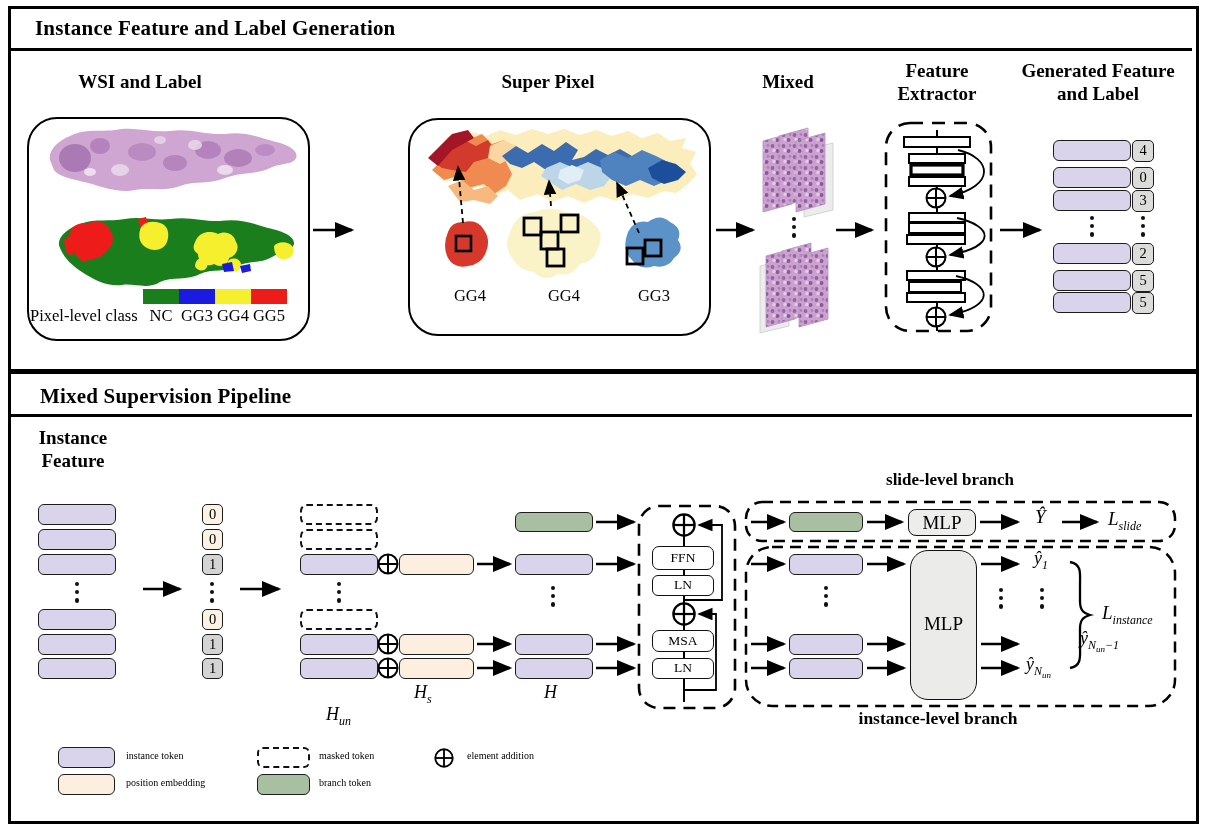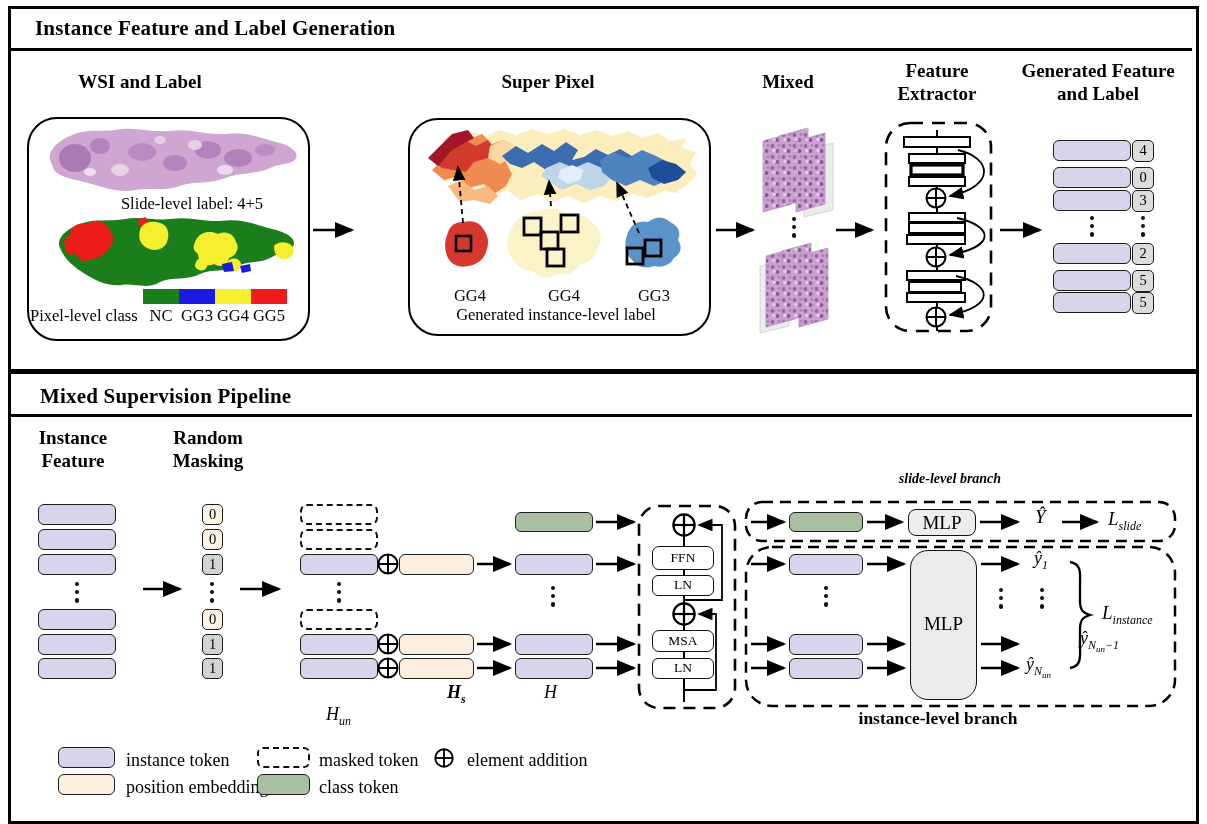--- a/index.html
+++ b/index.html
@@ -23,21 +23,21 @@
   .chip.m1{background:#d4d4d4;}
   .vdots{position:absolute;display:flex;flex-direction:column;gap:4px;align-items:center;}
   .vdots i{width:4.2px;height:4.2px;background:#111;border-radius:50%;display:block;}
   .tfblock{position:absolute;border:1.8px solid #111;border-radius:7px;background:#fff;
            font-size:13.5px;text-align:center;box-sizing:border-box;}
   .mlp{position:absolute;border:1.8px solid #111;background:#ededeb;text-align:center;
        box-sizing:border-box;font-size:19px;}
   .math{position:absolute;font-style:italic;font-size:18px;white-space:nowrap;}
   .math sub{font-size:12px;font-style:italic;}
   .math sub sub{font-size:9px;}
-  .leg{position:absolute;font-size:18px;}
+  .leg{position:absolute;font-size:10px;}
   .swatch{position:absolute;border:1.8px solid #1c1c1c;border-radius:6px;box-sizing:border-box;}
   svg{display:block;}
   #gfx{position:absolute;left:0;top:0;pointer-events:none;}
   .bar4{position:absolute;display:flex;}
   .bar4 b{display:block;height:100%;}
 </style>
 </head>
 <body>
 
 <div id="stage">
@@ -237,38 +237,36 @@
     <span>Extractor</span>
   </div>
   <div class="hdr" style="left:1018px;top:59px;width:160px;">
     <span>Generated Feature</span><br>
     <span>and Label</span>
   </div>
 
   <div class="rbox" style="left:27px;top:117px;width:279px;height:220px;background:transparent;"></div>
   <div class="rbox" style="left:408px;top:118px;width:299px;height:214px;background:transparent;"></div>
 
-  <div class="cap" style="left:92px;top:194px;width:200px;">Slide-level label: 4+5</div>
 
   <div class="bar4" style="left:143px;top:289px;width:144px;height:15px;">
     <b style="width:36px;background:#1b7e1d;"></b>
     <b style="width:36px;background:#1a1ae0;"></b>
     <b style="width:36px;background:#f6ef2e;"></b>
     <b style="width:36px;background:#ee1b1b;"></b>
   </div>
   <div class="cap" style="left:30px;top:306px;width:132px;text-align:left;">Pixel-level class</div>
   <div class="cap" style="left:141px;top:306px;width:40px;">NC</div>
   <div class="cap" style="left:177px;top:306px;width:40px;">GG3</div>
   <div class="cap" style="left:213px;top:306px;width:40px;">GG4</div>
   <div class="cap" style="left:249px;top:306px;width:40px;">GG5</div>
 
   <div class="cap" style="left:440px;top:286px;width:60px;">GG4</div>
   <div class="cap" style="left:534px;top:286px;width:60px;">GG4</div>
   <div class="cap" style="left:624px;top:286px;width:60px;">GG3</div>
-  <div class="cap" style="left:436px;top:305px;width:240px;">Generated instance-level label</div>
 
   <div class="vdots" style="left:792px;top:217px;">
       <i></i>
       <i></i>
       <i></i>
     </div>
 
   <div class="tok purple" style="left:1053px;top:140px;width:78px;height:21px;"></div>
   <div class="tok purple" style="left:1053px;top:167px;width:78px;height:21px;"></div>
   <div class="tok purple" style="left:1053px;top:190px;width:78px;height:21px;"></div>
@@ -289,24 +287,20 @@
   <div class="vdots" style="left:1141px;top:216px;">
       <i></i>
       <i></i>
       <i></i>
     </div>
 
   <div class="hdr" style="left:23px;top:426px;width:100px;">
     <span>Instance</span><br>
     <span>Feature</span>
   </div>
-  <div class="hdr" style="left:158px;top:426px;width:100px;">
-    <span>Random</span><br>
-    <span>Masking</span>
-  </div>
 
   <div class="tok purple" style="left:38px;top:504px;width:78px;height:21px;"></div>
   <div class="tok purple" style="left:38px;top:529px;width:78px;height:21px;"></div>
   <div class="tok purple" style="left:38px;top:554px;width:78px;height:21px;"></div>
   <div class="tok purple" style="left:38px;top:609px;width:78px;height:21px;"></div>
   <div class="tok purple" style="left:38px;top:634px;width:78px;height:21px;"></div>
   <div class="tok purple" style="left:38px;top:658px;width:78px;height:21px;"></div>
   <div class="vdots" style="left:75px;top:582px;">
       <i></i>
       <i></i>
@@ -345,29 +339,29 @@
   <div class="tok purple" style="left:515px;top:554px;width:78px;height:21px;"></div>
   <div class="tok purple" style="left:515px;top:634px;width:78px;height:21px;"></div>
   <div class="tok purple" style="left:515px;top:658px;width:78px;height:21px;"></div>
   <div class="vdots" style="left:551px;top:586px;">
       <i></i>
       <i></i>
       <i></i>
     </div>
 
   <div class="math" style="left:326px;top:704px;"><span>H</span><sub>un</sub></div>
-  <div class="math" style="left:447px;top:682px;font-weight:bold;"><span>H</span><sub>s</sub></div>
+  <div class="math" style="left:414px;top:682px;"><span>H</span><sub>s</sub></div>
   <div class="math" style="left:544px;top:682px;">H</div>
 
   <div class="tfblock" style="left:652px;top:546px;width:62px;height:24px;line-height:21px;">FFN</div>
   <div class="tfblock" style="left:652px;top:575px;width:62px;height:21px;line-height:18px;border-radius:6px;">LN</div>
   <div class="tfblock" style="left:652px;top:630px;width:62px;height:22px;line-height:20px;">MSA</div>
   <div class="tfblock" style="left:652px;top:658px;width:62px;height:21px;line-height:18px;border-radius:6px;">LN</div>
 
-  <div class="hdr" style="left:850px;top:470px;width:200px;font-size:14px;font-style:italic;">slide-level branch</div>
+  <div class="hdr" style="left:850px;top:470px;width:200px;font-size:17px;">slide-level branch</div>
   <div class="tok green" style="left:789px;top:512px;width:74px;height:20px;"></div>
   <div class="mlp" style="left:908px;top:509px;width:68px;height:27px;line-height:25px;border-radius:8px;">MLP</div>
   <div class="math" style="left:1035px;top:506px;font-size:19px;">Ŷ</div>
   <div class="math" style="left:1108px;top:508px;font-size:19px;"><span>L</span><sub>slide</sub></div>
 
   <div class="tok purple" style="left:789px;top:554px;width:74px;height:21px;"></div>
   <div class="tok purple" style="left:789px;top:634px;width:74px;height:21px;"></div>
   <div class="tok purple" style="left:789px;top:658px;width:74px;height:21px;"></div>
   <div class="vdots" style="left:824px;top:586px;">
       <i></i>
@@ -395,16 +389,16 @@
 
   <div class="hdr" style="left:838px;top:708px;width:200px;font-size:17.5px;">instance-level branch</div>
 
   <div class="swatch" style="left:58px;top:747px;width:57px;height:21px;background:#dad3ec;"></div>
   <div class="leg" style="left:126px;top:750px;">instance token</div>
   <div class="swatch" style="left:58px;top:774px;width:57px;height:21px;background:#fcefdf;"></div>
   <div class="leg" style="left:126px;top:777px;">position embedding</div>
   <div class="swatch" style="left:257px;top:747px;width:53px;height:21px;border:2.2px dashed #111;background:#fff;"></div>
   <div class="leg" style="left:319px;top:750px;">masked token</div>
   <div class="swatch" style="left:257px;top:774px;width:53px;height:21px;background:#a9bfa2;"></div>
-  <div class="leg" style="left:319px;top:777px;">class token</div>
+  <div class="leg" style="left:319px;top:777px;">branch token</div>
   <div class="leg" style="left:467px;top:750px;">element addition</div>
 
 </div>
 
 </body></html>

